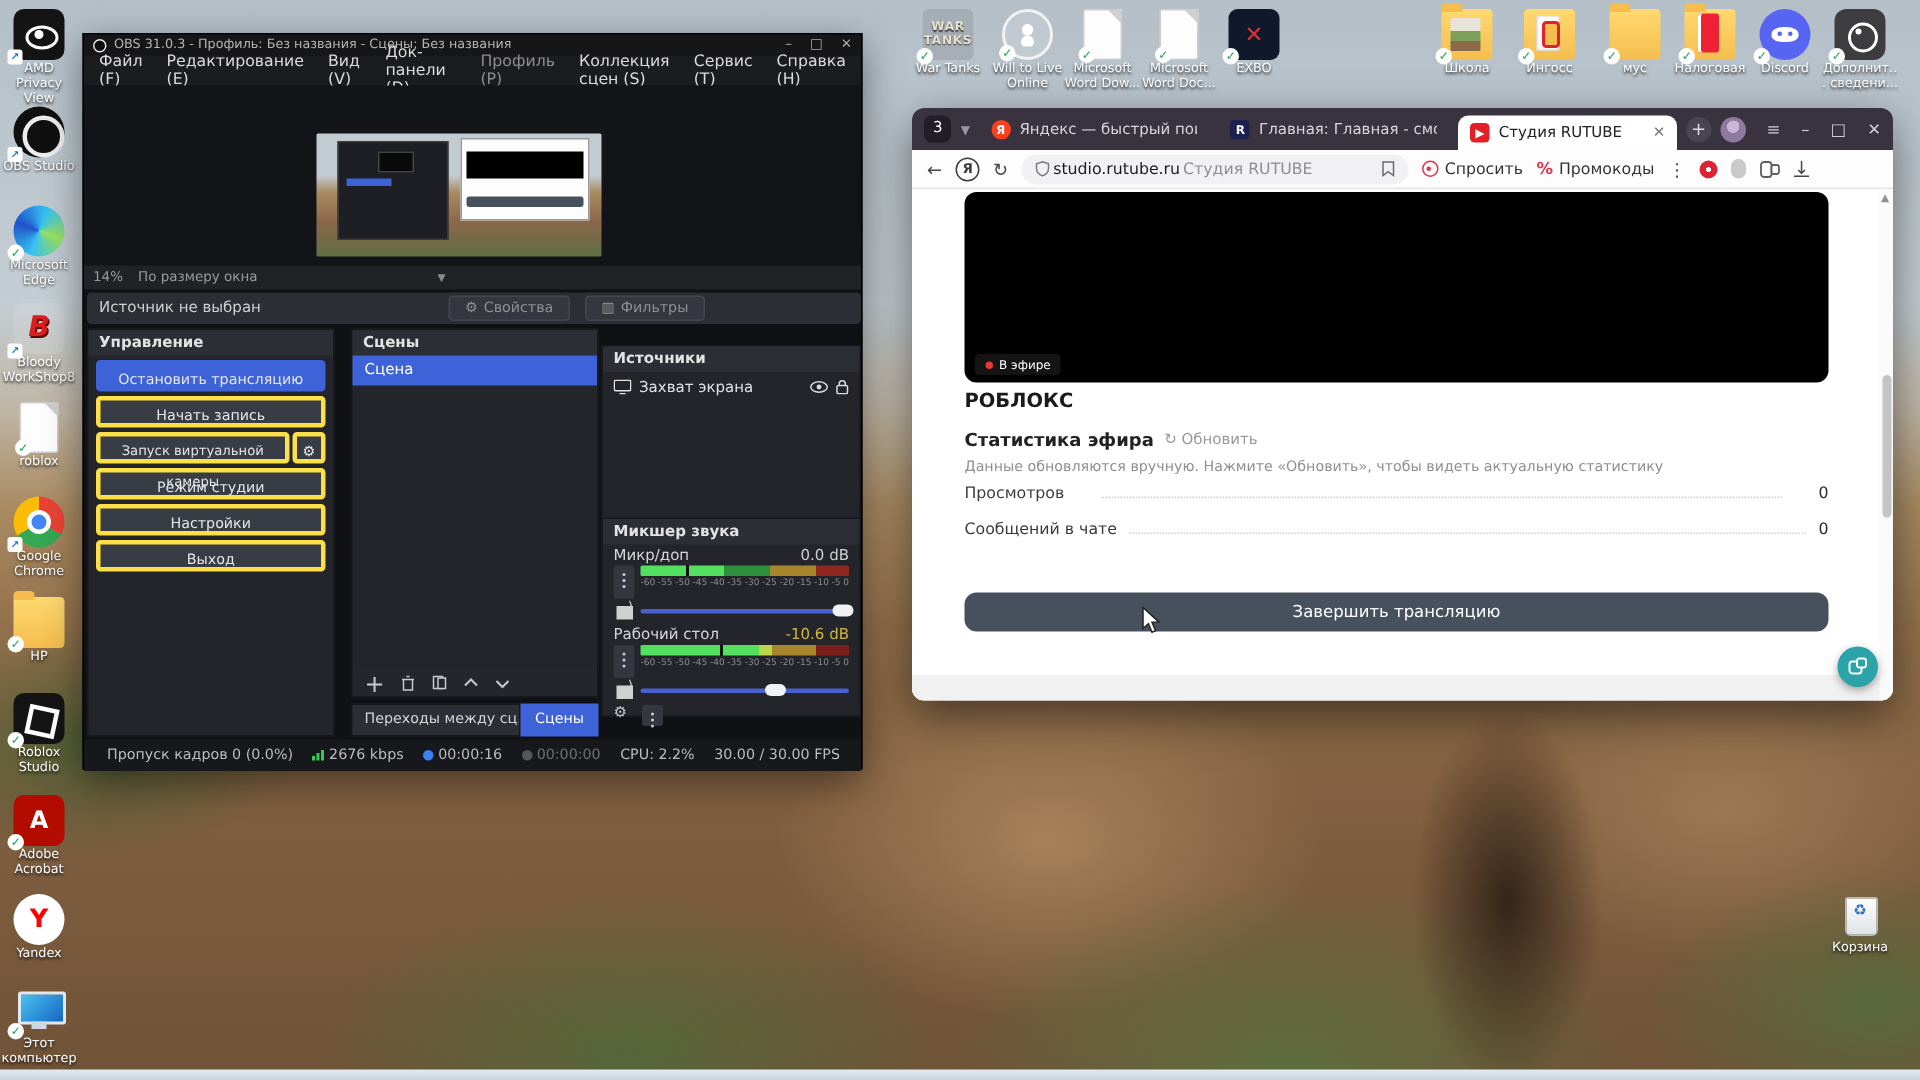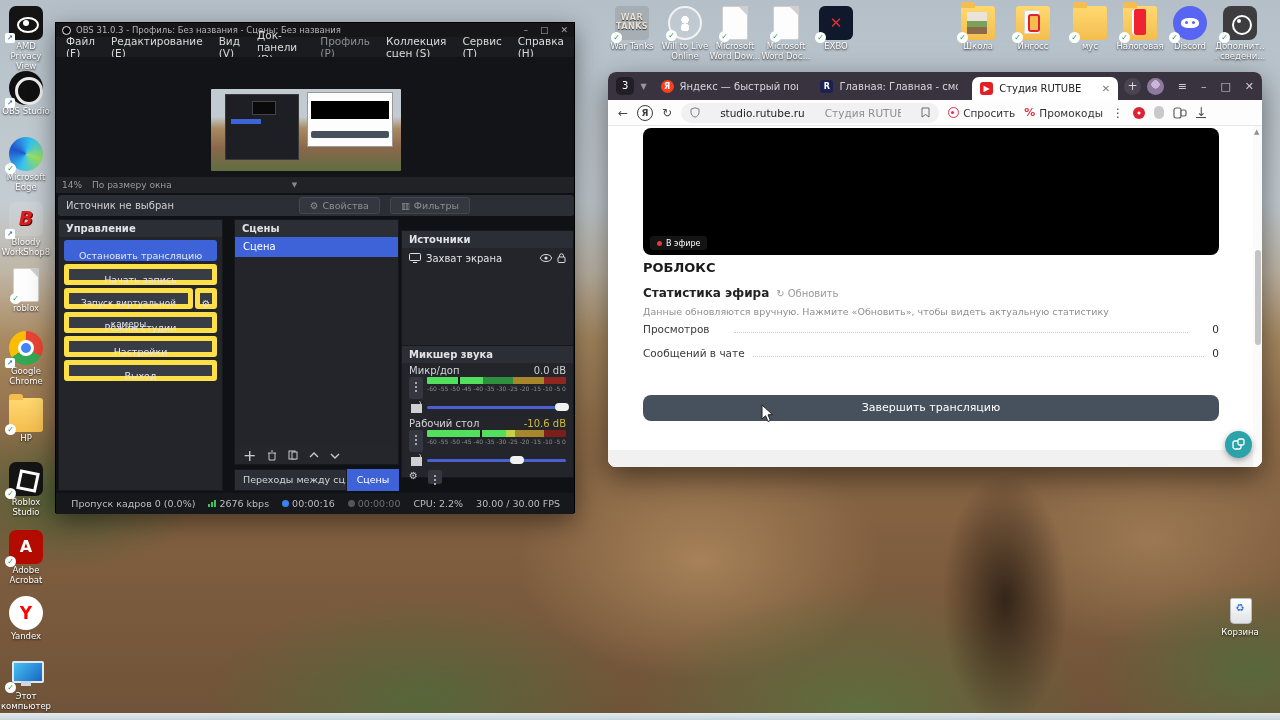--- a/index.html
+++ b/index.html
@@ -85,21 +85,21 @@
   .mini-obs:before { content:""; position:absolute; left:5px; top:24px; width:30px; height:5px; background:#3e63d8; }
   .mini-obs:after { content:""; position:absolute; left:26px; top:6px; width:22px; height:12px; background:#0a0a0a; border:1px solid #444; }
   .mini-br { left:96px; top:3px; width:86px; height:55px; background:#fdfdfd; border:1px solid #999; }
   .mini-br:before { content:""; position:absolute; left:3px; top:8px; width:78px; height:18px; background:#000; }
   .mini-br:after { content:""; position:absolute; left:3px; top:38px; width:78px; height:7px; background:#46515d; border-radius:2px; }
   .obs-zoomrow { left:0; top:154px; width:100%; height:16px; background:#202226; display:flex; align-items:center; gap:10px; padding:0 6px; font-size:9px; color:#9a9a9c; }
   .obs-srcrow { left:2px; top:172px; width:516px; height:21px; background:#2b2e35; border-radius:3px; display:flex; align-items:center; padding:0 8px; font-size:10px; color:#cfcfd1; }
   .srcrow-btn { display:flex; align-items:center; gap:4px; padding:2px 10px; background:#34373f; border:1px solid #44474f; border-radius:3px; color:#8f9094; font-size:9.5px; margin-left:10px; }
   .dock { background:#23252b; border:1px solid #17181b; }
   .dock-h { height:17px; background:#2b2e35; display:flex; align-items:center; padding:0 7px; font-size:10px; font-weight:bold; color:#e3e3e5; }
-  .obtn { display:block; margin:3px 5px 0 5px; height:21px; line-height:21px; text-align:center; font-size:9.5px; color:#e6e6e8; background:#383c45; border:5px solid #fde047; border-radius:3px; }
+  .obtn { display:block; margin:3px 5px 0 5px; height:21px; line-height:21px; text-align:center; font-size:9.5px; color:#e6e6e8; background:#383c45; border:3px solid #fde047; border-radius:3px; }
   .obtn-blue { background:#3e63d8; border-color:#3e63d8; }
   .scene-item { height:20px; line-height:20px; padding:0 8px; font-size:10px; background:#3e63d8; color:#fff; }
   .dock-toolbar { position:absolute; left:0; bottom:0; width:100%; height:18px; background:#24262c; display:flex; align-items:center; gap:11px; padding:0 8px; color:#c9c9cb; }
   .tabrow { left:178px; top:446px; width:165px; height:22px; display:flex; }
   .tab-transitions { flex:1; background:#2b2e35; border:1px solid #17181b; font-size:9.5px; color:#d4d4d6; line-height:20px; padding:0 8px; white-space:nowrap; overflow:hidden; }
   .tab-scenes { width:52px; background:#3e63d8; font-size:9.5px; color:#fff; line-height:22px; text-align:center; }
   .srcitem { height:20px; display:flex; align-items:center; gap:5px; padding:0 7px; font-size:10px; color:#e2e2e4; }
   .mix-name { display:flex; justify-content:space-between; font-size:10px; color:#d6d6d8; padding:2px 7px 1px 7px; }
   .meter-wrap { display:flex; gap:4px; padding:0 7px; align-items:flex-start; }
   .kebab { width:14px; height:22px; background:#34373f; border-radius:2px; position:relative; }
@@ -129,21 +129,21 @@
   .btab .t { overflow:hidden; text-overflow:clip; flex:1; }
   .btab-active { background:#fff; color:#202124; height:23px; margin-top:5px; border-radius:7px 7px 0 0; width:150px; }
   .fav { width:13px; height:13px; border-radius:50%; flex:none; font-size:8px; font-weight:bold; color:#fff; text-align:center; line-height:13px; }
   .tclose { color:#777; font-size:10px; }
   .newtab { width:17px; height:17px; border-radius:50%; background:#4a4452; color:#dcd9e0; font-size:12px; line-height:16px; text-align:center; }
   .tsr { margin-left:auto; display:flex; align-items:center; gap:14px; color:#cfcbd4; font-size:11px; }
   .avatar { width:17px; height:17px; border-radius:50%; background:radial-gradient(circle at 50% 38%,#cbb6d6 0 30%,#8d7a9e 31% 100%); }
   .toolbar { left:0; top:28px; width:100%; height:26px; background:#fdfdfd; border-bottom:1px solid #e6e6e8; display:flex; align-items:center; padding:0 10px; gap:9px; }
   .tb-ic { color:#474747; font-size:12px; }
   .ya-circle { width:16px; height:16px; border:1.5px solid #3c3c3c; border-radius:50%; font-size:9px; line-height:14px; text-align:center; color:#3c3c3c; font-weight:bold; }
-  .addr { flex:none; width:258px; height:20px; background:#f1f1f3; border-radius:11px; display:flex; align-items:center; gap:20px; padding:0 9px; font-size:10.5px; }
+  .addr { flex:none; width:258px; height:20px; background:#f1f1f3; border-radius:11px; display:flex; align-items:center; gap:2px; padding:0 9px; font-size:10.5px; }
   .addr .host { color:#1b1b1b; }
   .addr .pagename { color:#8d8d8f; overflow:hidden; white-space:nowrap; flex:1; }
   .askbtn { display:flex; align-items:center; gap:4px; font-size:10.5px; color:#333; }
   .ask-ic { width:11px; height:11px; border:1.5px solid #e0334a; border-radius:50%; position:relative; }
   .ask-ic:before { content:""; position:absolute; left:2px; top:3px; width:3px; height:3px; border-radius:50%; background:#e0334a; }
   .promo { display:flex; align-items:center; gap:4px; font-size:10.5px; color:#333; }
   .promo b { color:#e0334a; font-size:11px; }
   .ext-flower { width:12px; height:12px; border-radius:50%; background:radial-gradient(circle at 50% 50%,#fff 0 18%,#d23 19% 100%); }
   .ext-gray { width:10px; height:13px; border-radius:5px; background:#c9c9cc; }
   .page { left:0; top:54px; width:100%; height:341px; background:#fff; }

